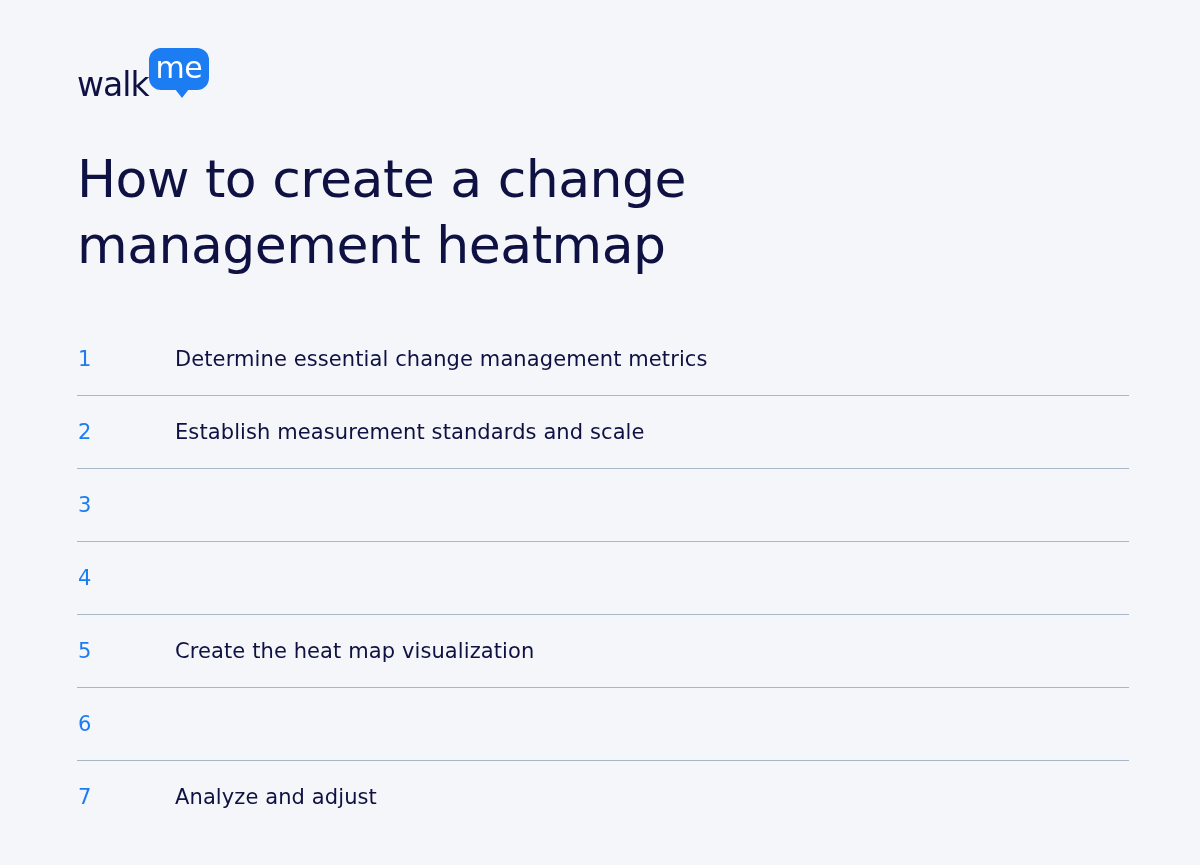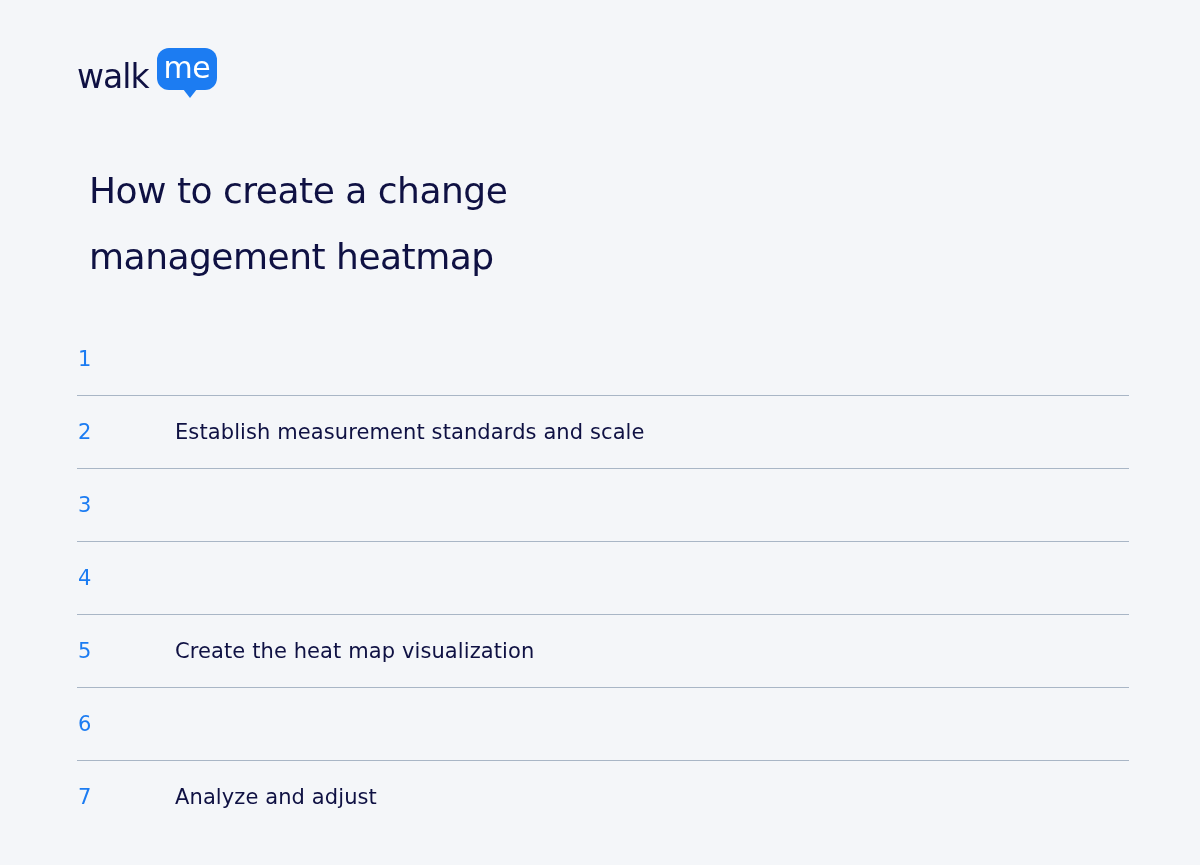--- a/index.html
+++ b/index.html
@@ -22,25 +22,25 @@
       height: 54px;
       display: flex;
       align-items: flex-start;
     }
     .logo-walk {
       font-family: "DejaVu Sans", sans-serif;
       font-size: 33px;
       line-height: 42px;
       letter-spacing: -1px;
       color: #0f1143;
-      margin-top: 8px;
+      margin-top: 16px;
     }
     .logo-me-wrap {
       position: relative;
-      margin-left: 8px;
+      margin-left: 0;
     }
     .logo-me {
       display: block;
       background: #1c7cf2;
       color: #ffffff;
       font-family: "DejaVu Sans", sans-serif;
       font-size: 30px;
       line-height: 40px;
       padding: 0 7px 2px 7px;
       border-radius: 12px;
@@ -53,24 +53,24 @@
       width: 0;
       height: 0;
       border-left: 7px solid transparent;
       border-right: 7px solid transparent;
       border-top: 9px solid #1c7cf2;
     }
     .title {
       position: absolute;
       left: 77px;
       top: 146px;
-      margin: 12px;
+      margin: 0;
       font-family: "DejaVu Sans", sans-serif;
       font-weight: normal;
-      font-size: 36px;
+      font-size: 52px;
       line-height: 66px;
       letter-spacing: -0.5px;
       color: #0f1143;
       width: 900px;
     }
     .steps {
       position: absolute;
       left: 77px;
       top: 323px;
       width: 1052px;
@@ -114,20 +114,21 @@
 </div>
 
 <h1 class="title">
   <span>How to create a change</span><br>
   <span>management heatmap</span>
 </h1>
 
 <ol class="steps">
   <li class="step">
     <span class="step-num">1</span>
+    <span class="step-label">Determine essential change management metrics</span>
   </li>
   <li class="step">
     <span class="step-num">2</span>
     <span class="step-label">Establish measurement standards and scale</span>
   </li>
   <li class="step">
     <span class="step-num">3</span>
   </li>
   <li class="step">
     <span class="step-num">4</span>

